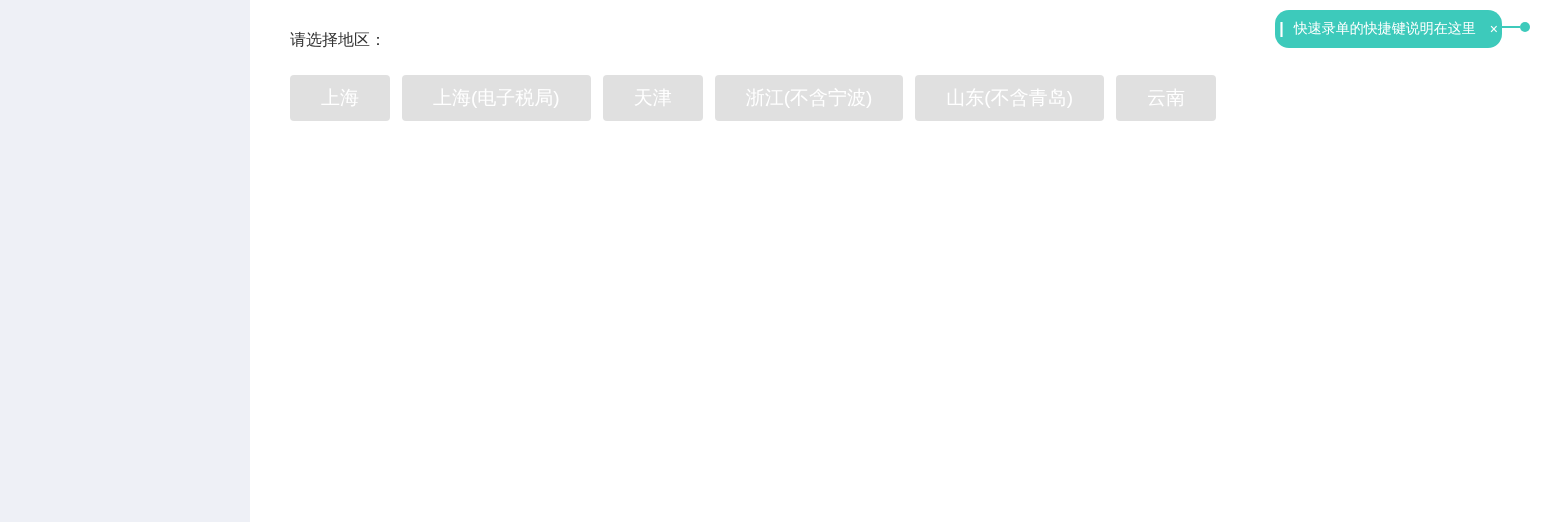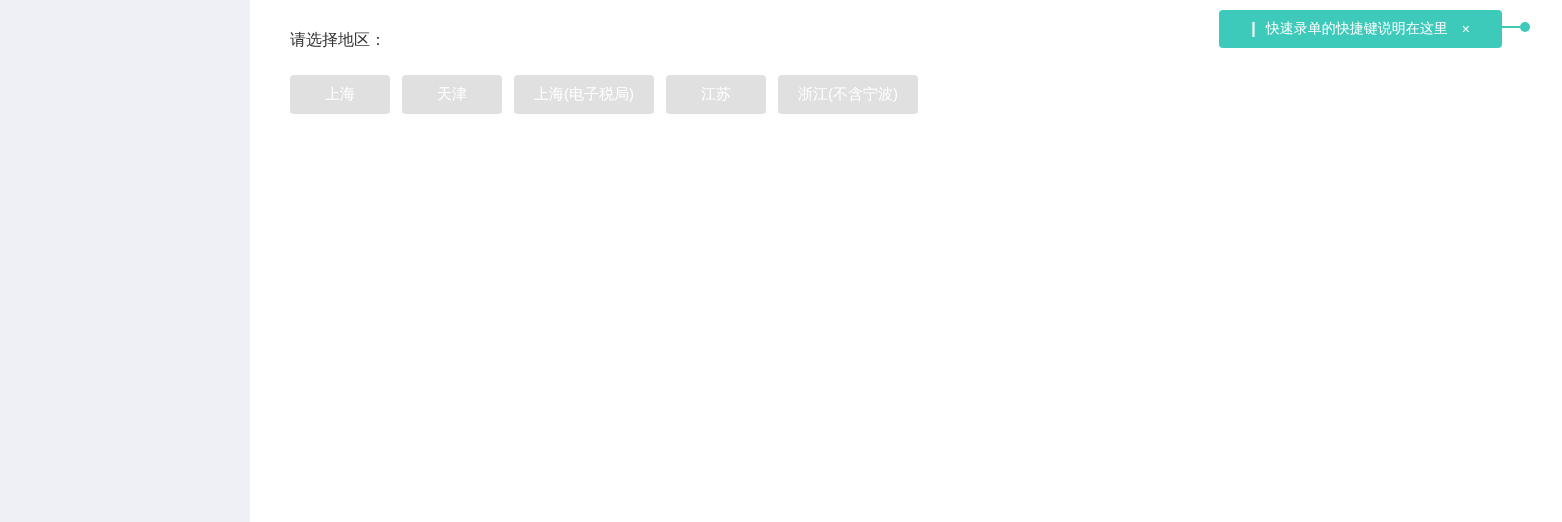--- a/index.html
+++ b/index.html
@@ -46,38 +46,38 @@
     .region-grid {
       display: flex;
       flex-wrap: wrap;
       gap: 12px;
     }
 
     .region-btn {
       background: #e0e0e0;
       border: none;
       border-radius: 4px;
-      padding: 10px 20px;
+      padding: 10px 31px;
       color: #fff;
-      font-size: 15px;
+      font-size: 19px;
       cursor: pointer;
       min-width: 100px;
-      text-align: center;
+      text-align: right;
       white-space: nowrap;
     }
 
     
     .tooltip-banner {
       position: absolute;
       top: 10px;
       right: 60px;
       background: #3dcabb;
       color: #fff;
-      padding: 10px 32px;
-      border-radius: 4px;
+      padding: 10px 4px;
+      border-radius: 14px;
       font-size: 14px;
       display: flex;
       align-items: center;
       gap: 10px;
       white-space: nowrap;
     }
 
     .tooltip-banner::before {
       content: '|';
       color: #fff;
@@ -116,24 +116,25 @@
 </head>
 <body>
 
 <div class="left-sidebar"></div>
 
 <div class="main-content">
   <div class="page-label">请选择地区：</div>
 
   <div class="region-grid" id="region-grid">
   <button class="region-btn">上海</button>
+      <button class="region-btn">上海(电子税局)</button>
       <button class="region-btn">天津</button>
-      <button class="region-btn">上海(电子税局)</button>
-      <button class="region-btn">江苏</button>
       <button class="region-btn">浙江(不含宁波)</button>
+      <button class="region-btn">山东(不含青岛)</button>
+      <button class="region-btn">云南</button>
     </div>
 </div>
 
 <div class="tooltip-banner">
   <span>快速录单的快捷键说明在这里</span>
   <span class="tooltip-close">×</span>
 </div>
 
 <div class="tooltip-line"></div>
 <div class="tooltip-dot"></div>

